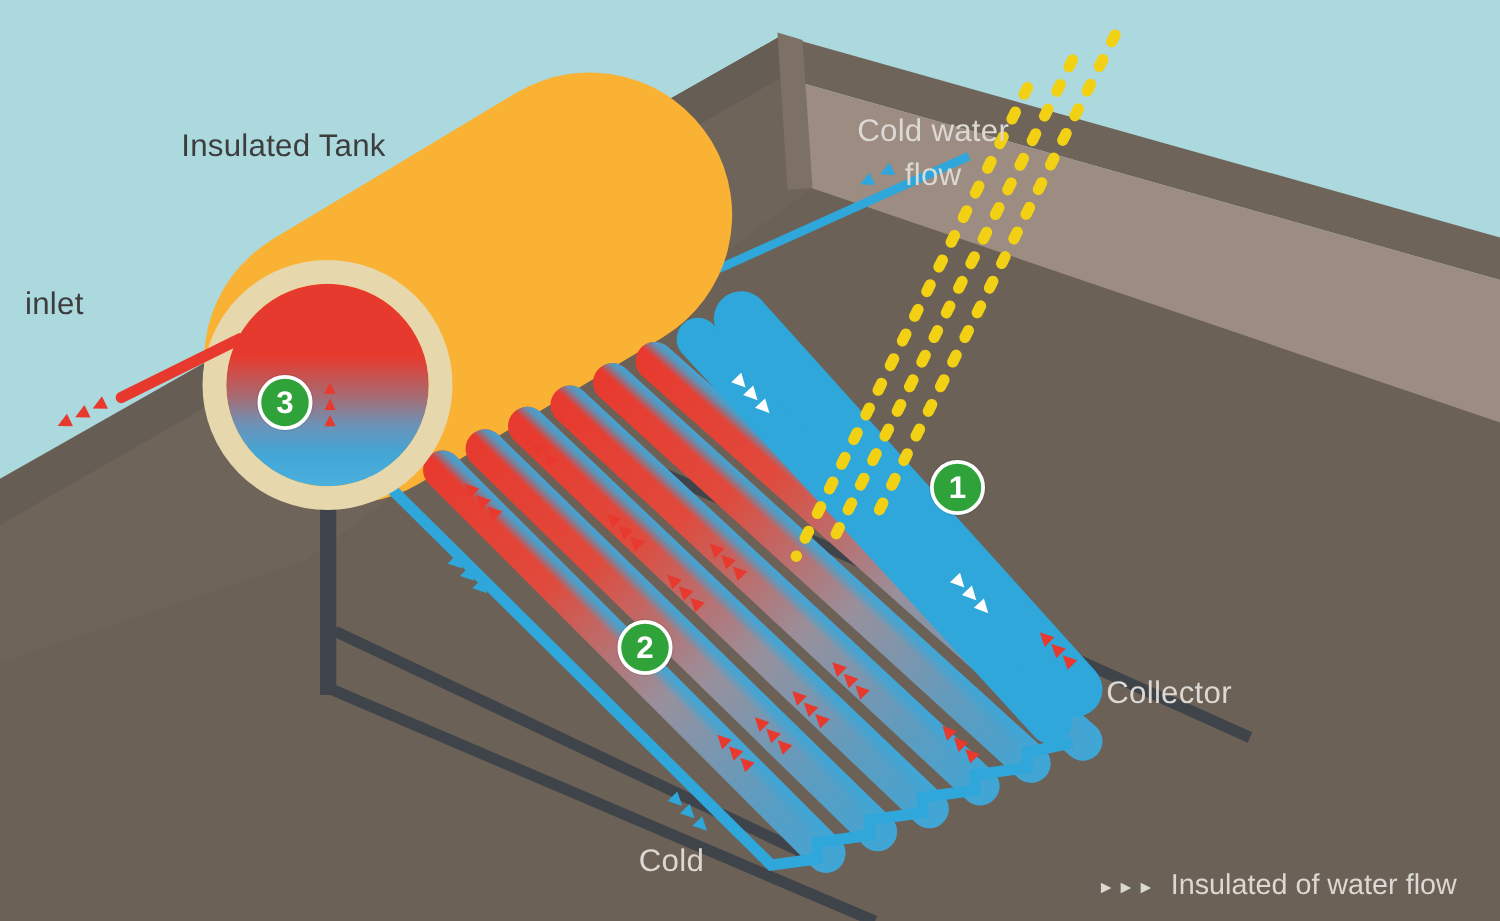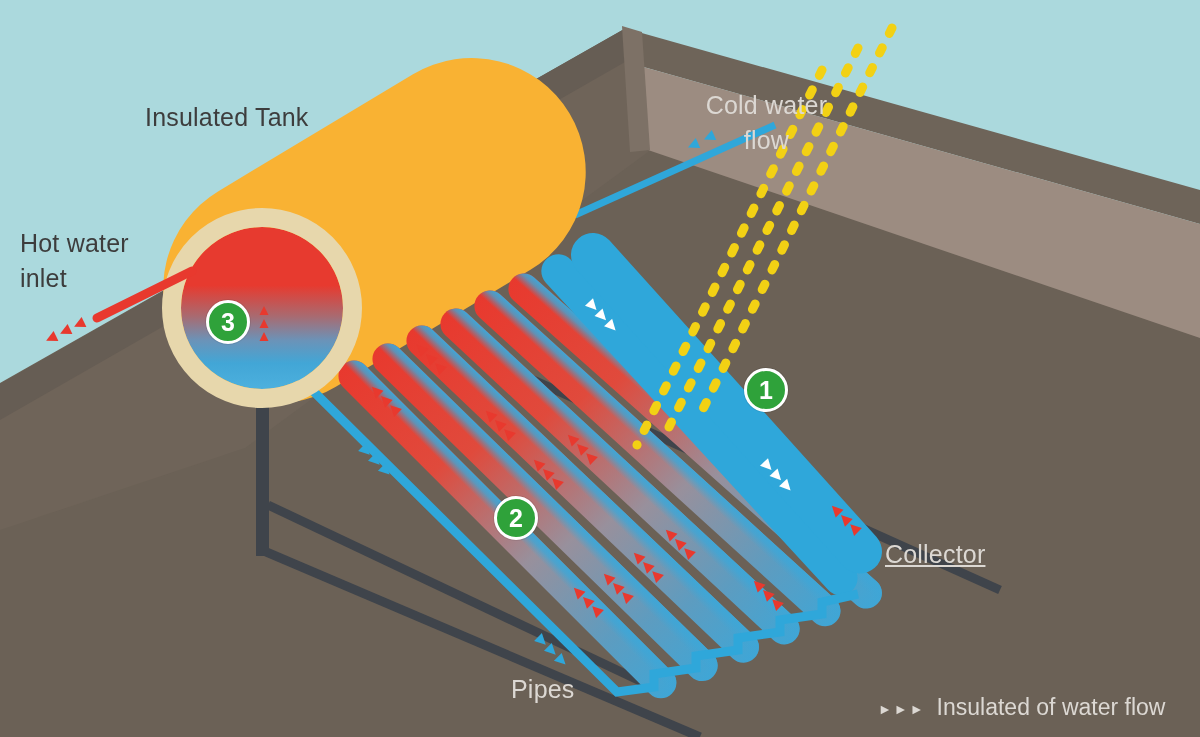--- a/index.html
+++ b/index.html
@@ -228,32 +228,31 @@
       <line x1="192" y1="271" x2="97" y2="318" stroke-width="9" stroke-linecap="round" style="stroke:var(--c-hotRed)"></line>
       <use href="#tri" transform="translate(84,322) rotate(154)" style="fill:var(--c-hotRed)"></use>
       <use href="#tri" transform="translate(70,329) rotate(154)" style="fill:var(--c-hotRed)"></use>
       <use href="#tri" transform="translate(56,336) rotate(154)" style="fill:var(--c-hotRed)"></use>
     </g>
   </svg>
 
   <div class="lbl lbl-dark" style="left:145px;top:100px;font-size:25px;">Insulated Tank</div>
 
   <div class="lbl lbl-dark" style="left:20px;top:226px;font-size:25px;">
-    <div>Hot water</div>
     <div>inlet</div>
   </div>
 
-  <div class="lbl lbl-light" style="left:684px;top:88px;width:165px;font-size:25px;text-align:center;">
+  <div class="lbl lbl-light" style="left:664px;top:88px;width:165px;font-size:25px;text-align:center;">
     <div>Cold water</div>
     <div>flow</div>
   </div>
 
-  <div class="lbl lbl-light" style="left:885px;top:537px;font-size:25px;text-decoration:underline;">Collector</div>
-
-  <div class="lbl lbl-light" style="left:511px;top:672px;font-size:25px;">Pipes</div>
+  <div class="lbl lbl-light" style="left:885px;top:537px;font-size:25px;">Collector</div>
+
+  <div class="lbl lbl-light" style="left:511px;top:672px;font-size:25px;">Cold</div>
 
   <div class="badge" style="left:744px;top:368px;">1</div>
   <div class="badge" style="left:494px;top:496px;">2</div>
   <div class="badge" style="left:206px;top:300px;">3</div>
 
   <div class="legend">
     <span class="arrows">►►►</span>
     <span class="text">Insulated of water flow</span>
   </div>
 

